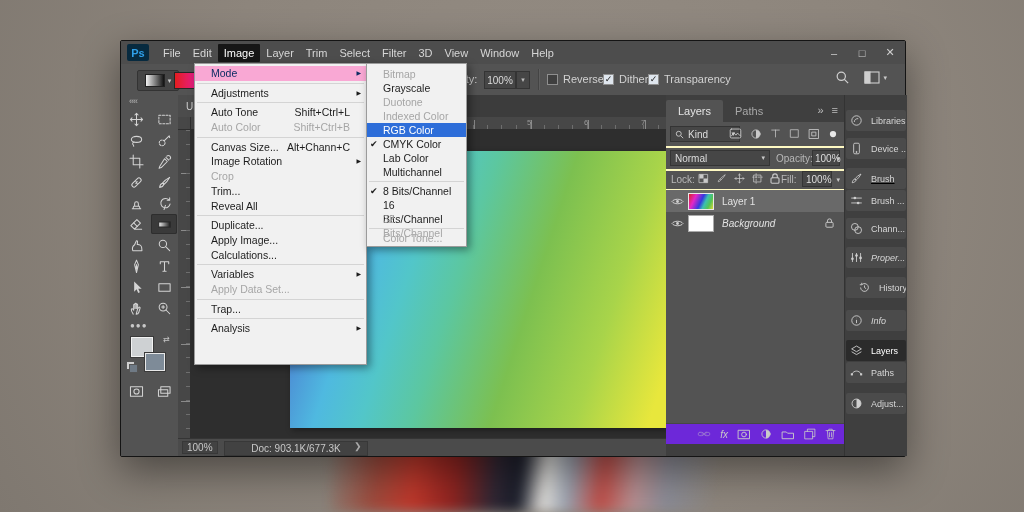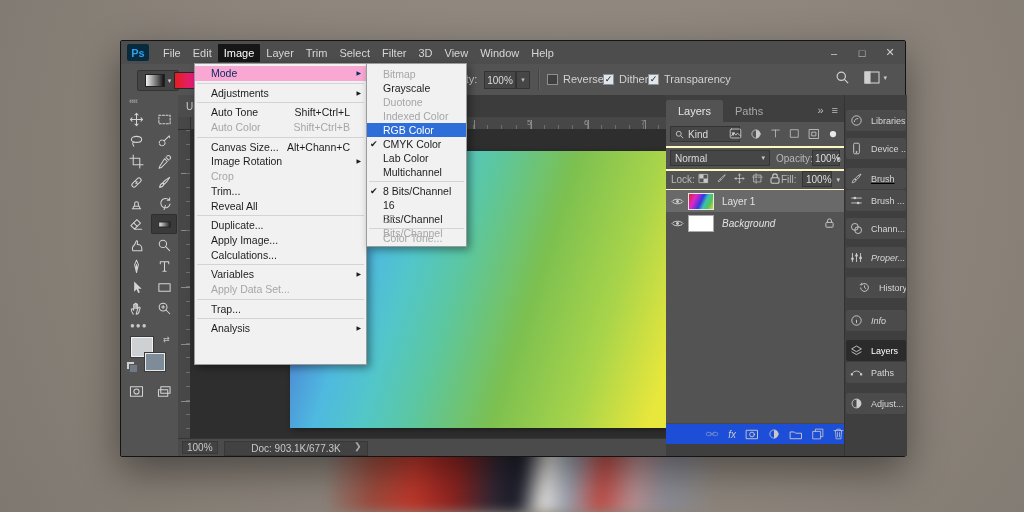--- a/index.html
+++ b/index.html
@@ -108,21 +108,21 @@
   .eye{width:22px;display:flex;justify-content:center;}
   .eye svg{stroke:#d0d0d0;fill:none;stroke-width:1;}
   .thumb{width:26px;height:17px;border:1px solid #e8e8e8;box-sizing:border-box;margin-right:8px;
       background:linear-gradient(115deg,#d92525 0%,#e326c8 25%,#3437e0 50%,#3bc0b0 65%,#53c453 82%,#ded93a 100%);}
   .thumb.white{background:#fff;border:1px solid #aaa;}
   .lname{color:#e2e2e2;font-size:10px;}
   .lname.it{font-style:italic;}
   .llock{margin-left:auto;margin-right:10px;}
   .llock svg{stroke:#cfcfcf;fill:none;stroke-width:1;}
   .bbar{position:absolute;left:0;right:0;bottom:12px;height:20px;border-top:1px solid #474747;
-      display:flex;align-items:center;justify-content:flex-end;gap:9px;padding-right:0;background:#1d4ed8;}
+      display:flex;align-items:center;justify-content:flex-end;gap:9px;padding-right:8px;background:#6d28d9;}
   .fx{color:#c9c9c9;font-size:10px;font-style:italic;}
   .pgap{position:absolute;left:0;right:0;bottom:0;height:12px;background:#3f3f3f;}
   
   .dock{position:absolute;left:723px;top:54px;width:62px;bottom:0;background:#3f3f3f;border-left:1px solid #333;}
   .dbtn{position:absolute;left:1px;width:60px;height:21px;background:#4b4b4b;display:flex;align-items:center;
       gap:8px;padding-left:4px;box-sizing:border-box;border-radius:2px;}
   .dbtn svg{stroke:#cfcfcf;fill:none;stroke-width:1.1;flex:0 0 auto;}
   .dbtn span{color:#d6d6d6;font-size:9px;white-space:nowrap;overflow:hidden;}
   .dbtn.active{background:#2b2b2b;}
   .dbtn.active span{color:#fff;}

